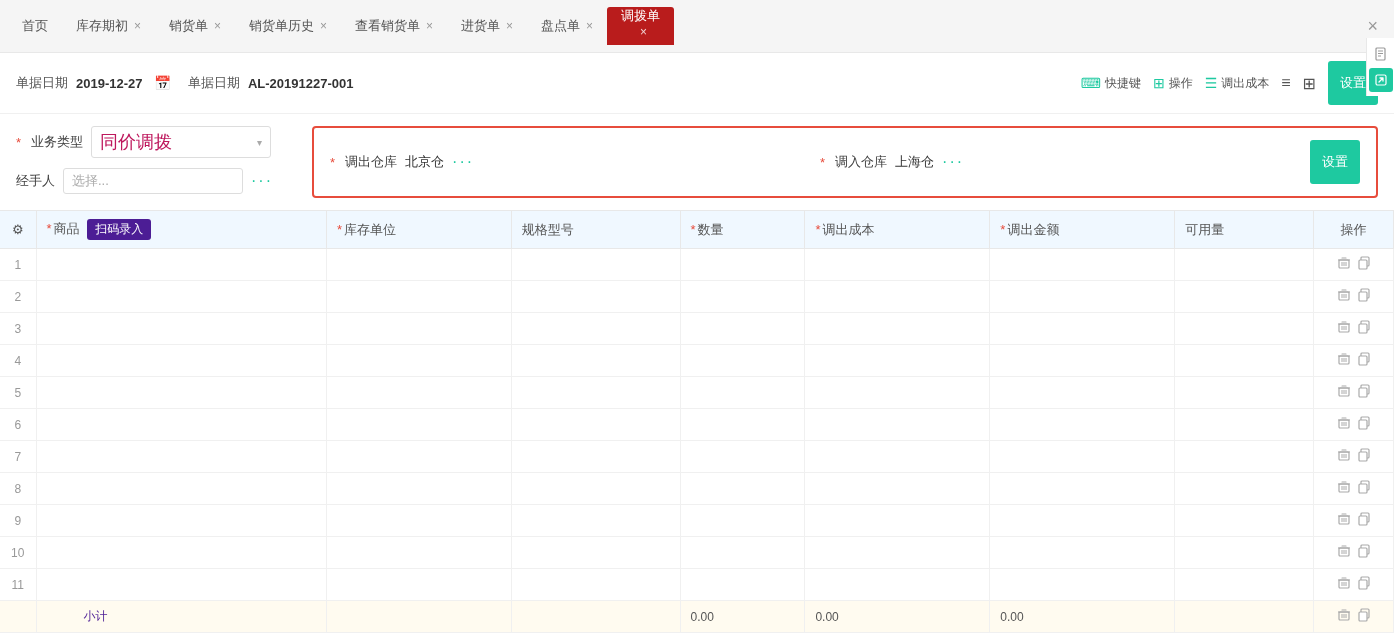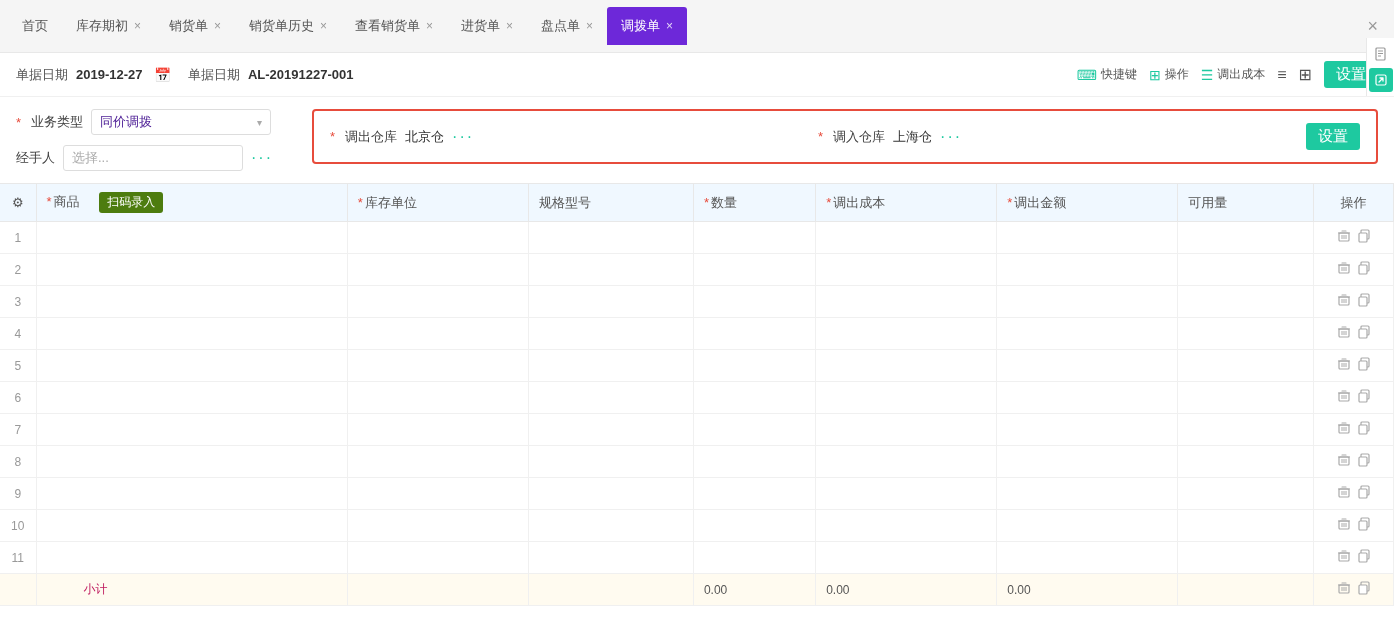--- a/index.html
+++ b/index.html
@@ -19,23 +19,24 @@
       align-items: center;
       padding: 0 14px;
       height: 38px;
       cursor: pointer;
       font-size: 13px;
       color: #555;
       white-space: nowrap;
       border-right: none;
     }
     .tab-item.active {
-      background: #6d28d9;
+      background: #b91c1c;
       color: #fff;
       border-radius: 3px 3px 0 0;
+      flex-direction: column;
     }
     .tab-item .tab-close {
       margin-left: 6px;
       font-size: 12px;
       color: #999;
       cursor: pointer;
     }
     .tab-item.active .tab-close {
       color: rgba(255,255,255,0.8);
     }
@@ -92,24 +93,24 @@
       white-space: nowrap;
     }
     .toolbar-btn .icon {
       font-size: 14px;
       color: #1ec9a0;
     }
     .btn-settings {
       background: #1ec9a0;
       color: #fff;
       border: none;
-      padding: 4px 12px;
+      padding: 13px 12px;
       border-radius: 3px;
       cursor: pointer;
-      font-size: 15px;
+      font-size: 13px;
     }
 
     
     .form-section {
       display: flex;
       align-items: flex-start;
       padding: 12px 16px;
       gap: 16px;
       background: #fff;
     }
@@ -217,28 +218,28 @@
     .action-icon {
       cursor: pointer;
       color: #aaa;
       font-size: 14px;
     }
     .settings-col {
       width: 36px;
       text-align: center;
     }
     .scan-btn {
-      background: #4d7c0f;
+      background: #4c1d95;
       color: #fff;
       border: none;
       padding: 2px 8px;
       border-radius: 3px;
       font-size: 12px;
       cursor: pointer;
-      margin-left: 16px;
+      margin-left: 4px;
     }
 
     
     .right-sidebar {
       position: fixed;
       right: 0;
       top: 38px;
       width: 28px;
       display: flex;
       flex-direction: column;
@@ -275,22 +276,22 @@
       padding: 3px 8px;
       cursor: pointer;
       min-width: 180px;
       background: #fff;
     }
     .select-display .placeholder {
       color: #aaa;
       font-size: 13px;
     }
     .select-display .val {
-      color: #4c1d95;
-      font-size: 13px;
+      color: #be185d;
+      font-size: 18px;
       flex: 1;
     }
     .select-display .arrow {
       color: #aaa;
       font-size: 10px;
     }
   </style>
 </head>
 <body>
 
@@ -754,21 +755,21 @@
           <svg width="14" height="14" viewBox="0 0 14 14" fill="none">
             <rect x="4" y="1" width="8" height="9" rx="1" stroke="#aaa" stroke-width="1.2" fill="none"></rect>
             <rect x="2" y="4" width="8" height="9" rx="1" stroke="#aaa" stroke-width="1.2" fill="white"></rect>
           </svg>
         </span>
       </div>
     </td>
   </tr>
         <tr class="subtotal-row">
   <td></td>
-  <td style="color:#be185d;font-size:12px;padding-left:47px;">小计</td>
+  <td style="color:#4c1d95;font-size:12px;padding-left:47px;">小计</td>
   <td></td>
   <td></td>
   <td style="color:#555;">0.00</td>
   <td style="color:#555;">0.00</td>
   <td style="color:#555;">0.00</td>
   <td></td>
   <td class="action-col">
     <div class="action-icons">
       <span class="action-icon">
         <svg width="14" height="14" viewBox="0 0 14 14" fill="none">

